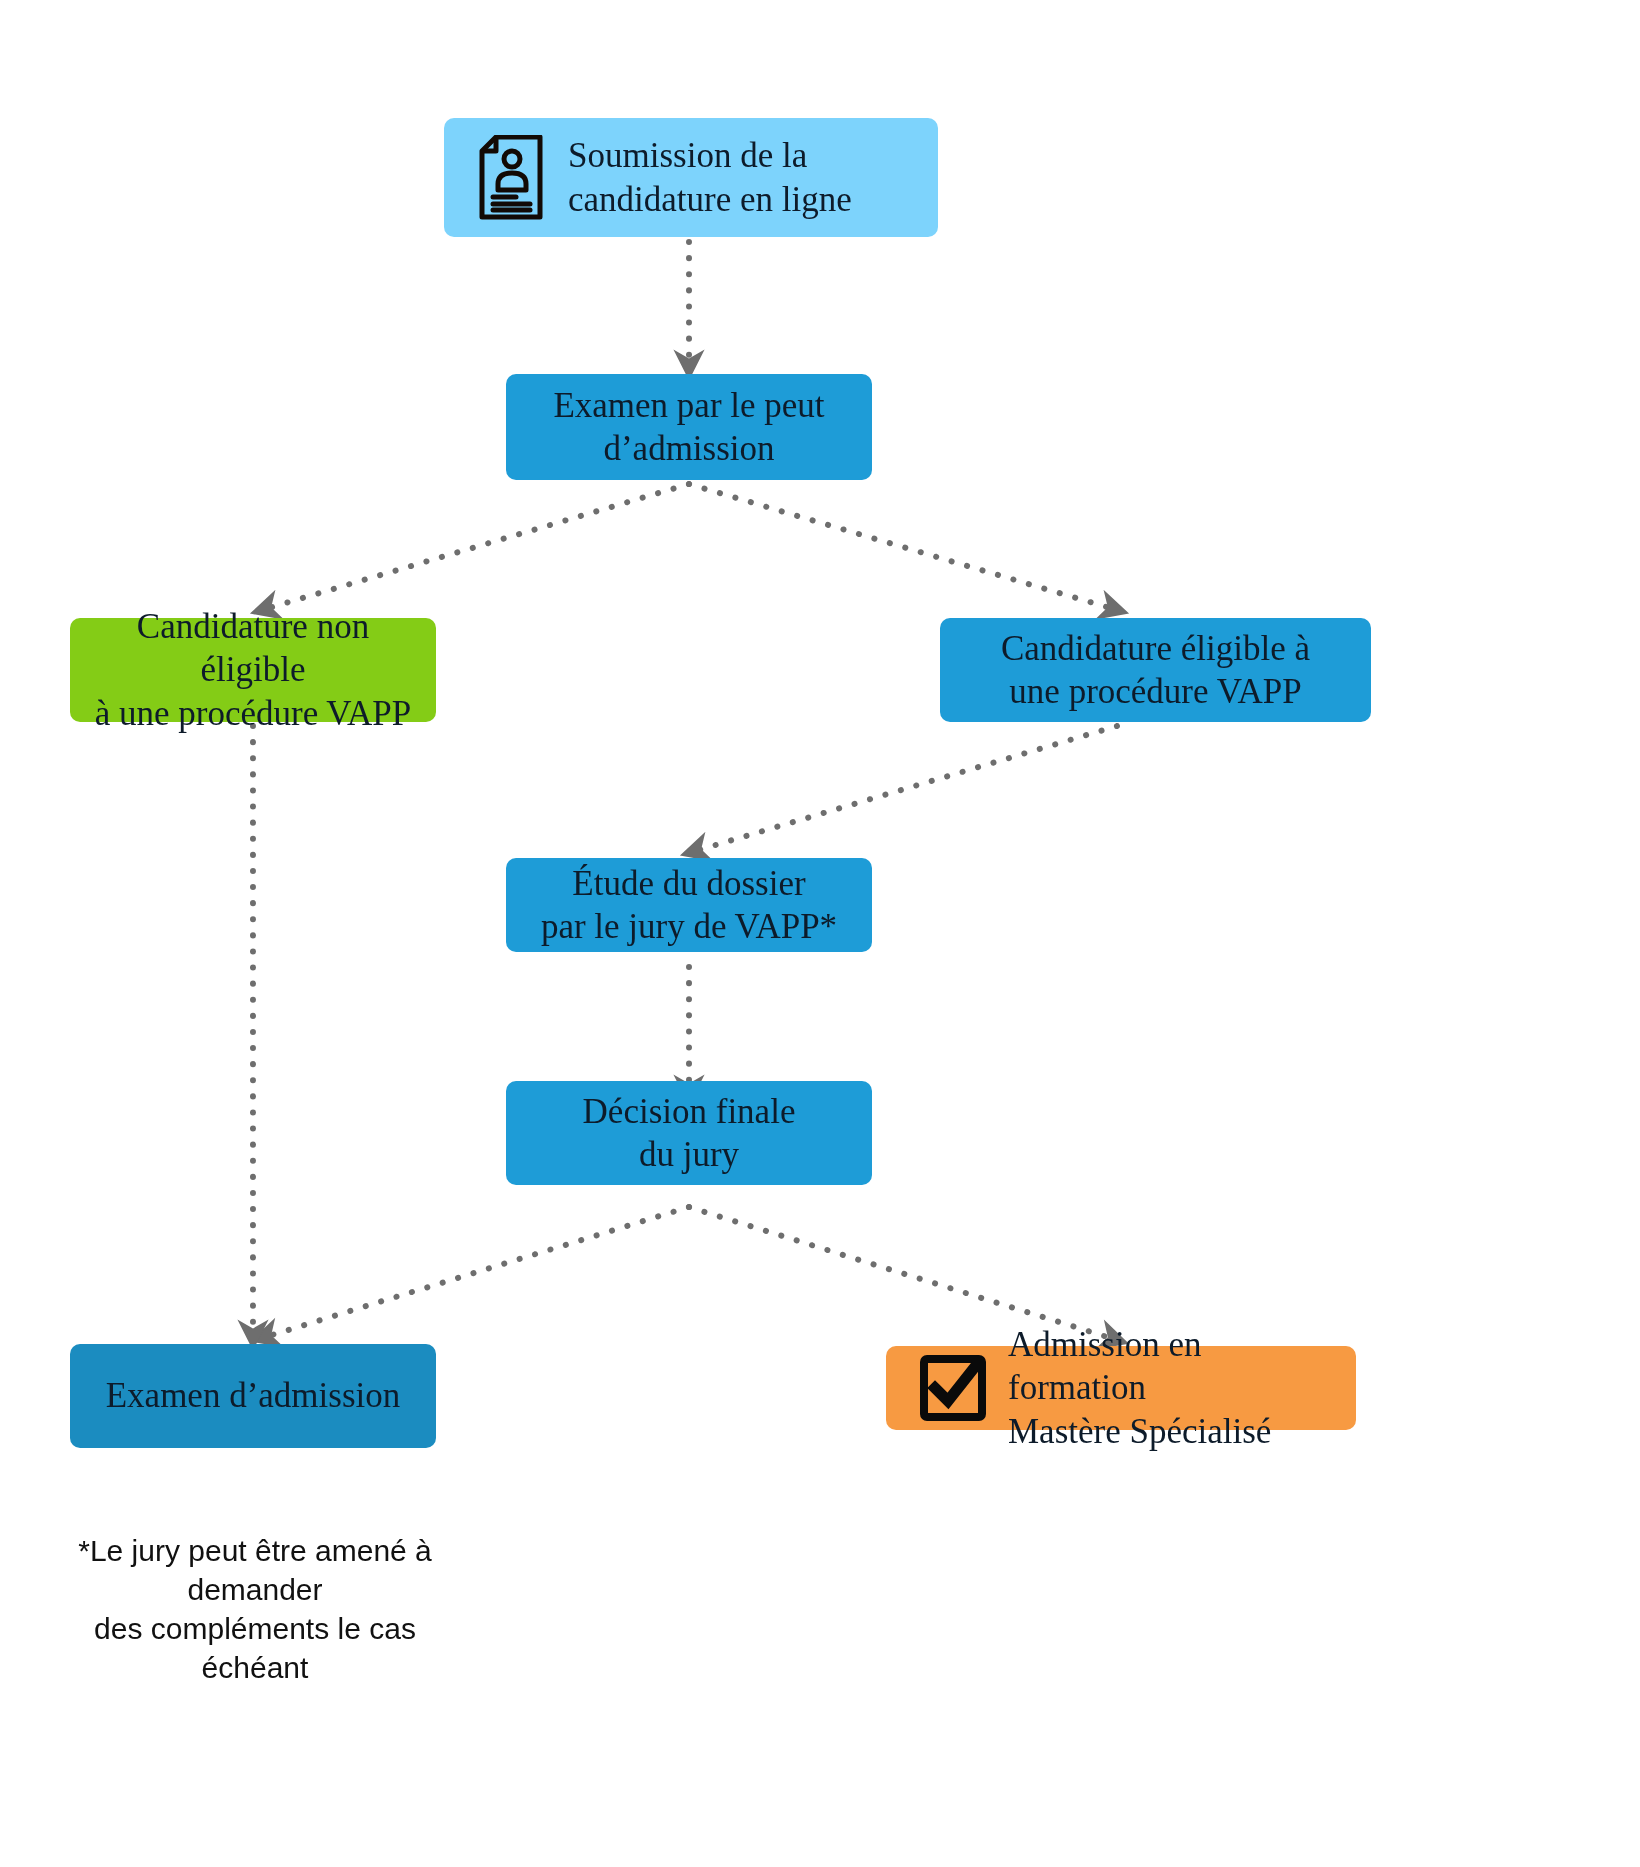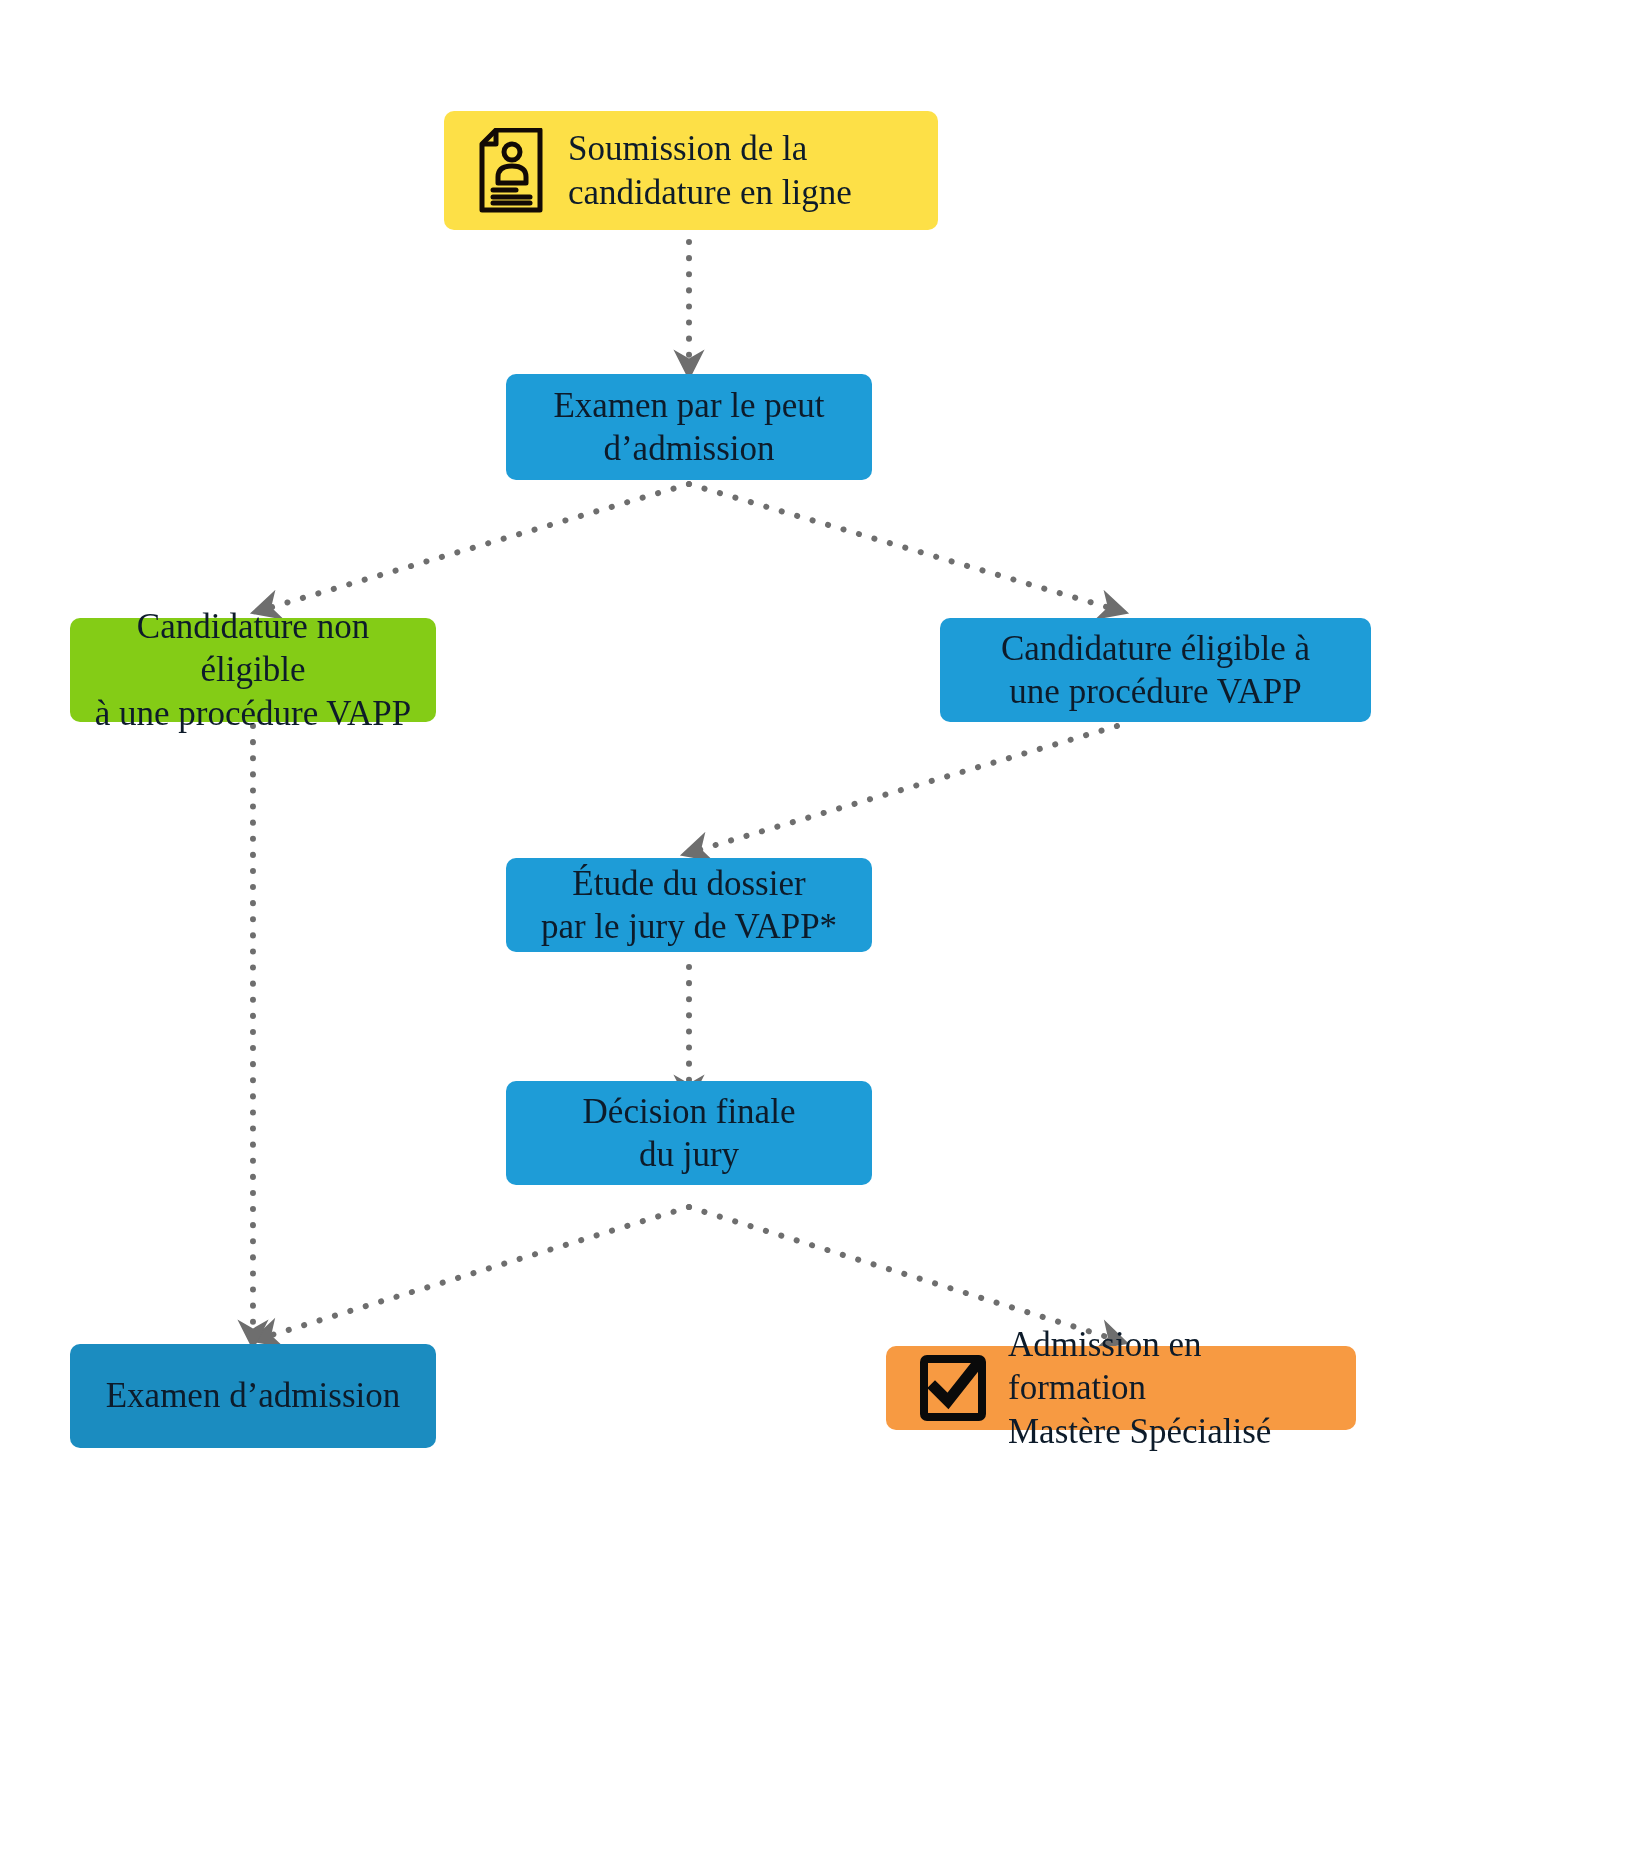--- a/index.html
+++ b/index.html
@@ -94,21 +94,21 @@
         <path d="M 689,484 L 1117,610" fill="none" stroke="#6E6E6E" stroke-width="6" stroke-linecap="round" stroke-dasharray="0.1 16" marker-end="url(#arrowhead)"></path>
         <path d="M 1117,726 L 692,852" fill="none" stroke="#6E6E6E" stroke-width="6" stroke-linecap="round" stroke-dasharray="0.1 16" marker-end="url(#arrowhead)"></path>
         <path d="M 689,967 L 689,1093" fill="none" stroke="#6E6E6E" stroke-width="6" stroke-linecap="round" stroke-dasharray="0.1 16" marker-end="url(#arrowhead)"></path>
         <path d="M 689,1207 L 262,1338" fill="none" stroke="#6E6E6E" stroke-width="6" stroke-linecap="round" stroke-dasharray="0.1 16" marker-end="url(#arrowhead)"></path>
         <path d="M 689,1207 L 1117,1340" fill="none" stroke="#6E6E6E" stroke-width="6" stroke-linecap="round" stroke-dasharray="0.1 16" marker-end="url(#arrowhead)"></path>
         <path d="M 253,726 L 253,1338" fill="none" stroke="#6E6E6E" stroke-width="6" stroke-linecap="round" stroke-dasharray="0.1 16" marker-end="url(#arrowhead)"></path>
       </g>
   </svg>
 
   <div id="node-layer">
-      <div class="node with-icon" style="left: 444px; top: 111px; width: 494px; height: 119px; background: #fde047;">
+      <div class="node with-icon" style="left: 444px; top: 118px; width: 494px; height: 119px; background: #7dd3fc;">
         <span class="node-icon">
     <svg width="68" height="86" viewBox="0 0 68 86" xmlns="http://www.w3.org/2000/svg">
       <path d="M4 16 L18 2 L62 2 L62 82 L4 82 Z" fill="none" stroke="#120a05" stroke-width="5" stroke-linejoin="round"></path>
       <path d="M18 2 L18 16 L4 16" fill="none" stroke="#120a05" stroke-width="5" stroke-linejoin="round"></path>
       <circle cx="34" cy="24" r="8" fill="none" stroke="#120a05" stroke-width="5"></circle>
       <path d="M20 49 q0 -11 14 -11 q14 0 14 11 l0 6 l-28 0 Z" fill="none" stroke="#120a05" stroke-width="5" stroke-linejoin="round"></path>
       <line x1="15" y1="62" x2="38" y2="62" stroke="#120a05" stroke-width="5" stroke-linecap="round"></line>
       <line x1="15" y1="69" x2="52" y2="69" stroke="#120a05" stroke-width="5" stroke-linecap="round"></line>
       <line x1="15" y1="75" x2="52" y2="75" stroke="#120a05" stroke-width="5" stroke-linecap="round"></line>
     </svg></span>
@@ -142,14 +142,18 @@
         <span class="node-icon">
     <svg width="66" height="66" viewBox="0 0 66 66" xmlns="http://www.w3.org/2000/svg">
       <rect x="4" y="4" width="58" height="58" rx="3" fill="none" stroke="#0a0a0a" stroke-width="8"></rect>
       <path d="M15 33 L28 46 L58 8" fill="none" stroke="#0a0a0a" stroke-width="11" stroke-linecap="square" stroke-linejoin="miter"></path>
     </svg></span>
         <span class="node-label">Admission en formation
 Mastère Spécialisé</span>
       </div>
     </div>
 
+  <div class="footnote" style="left: 40px; top: 1492px; width: 430px;">
+    <span>*Le jury peut être amené à demander
+des compléments le cas échéant</span>
+  </div>
 
 </div>
 
 </body></html>

